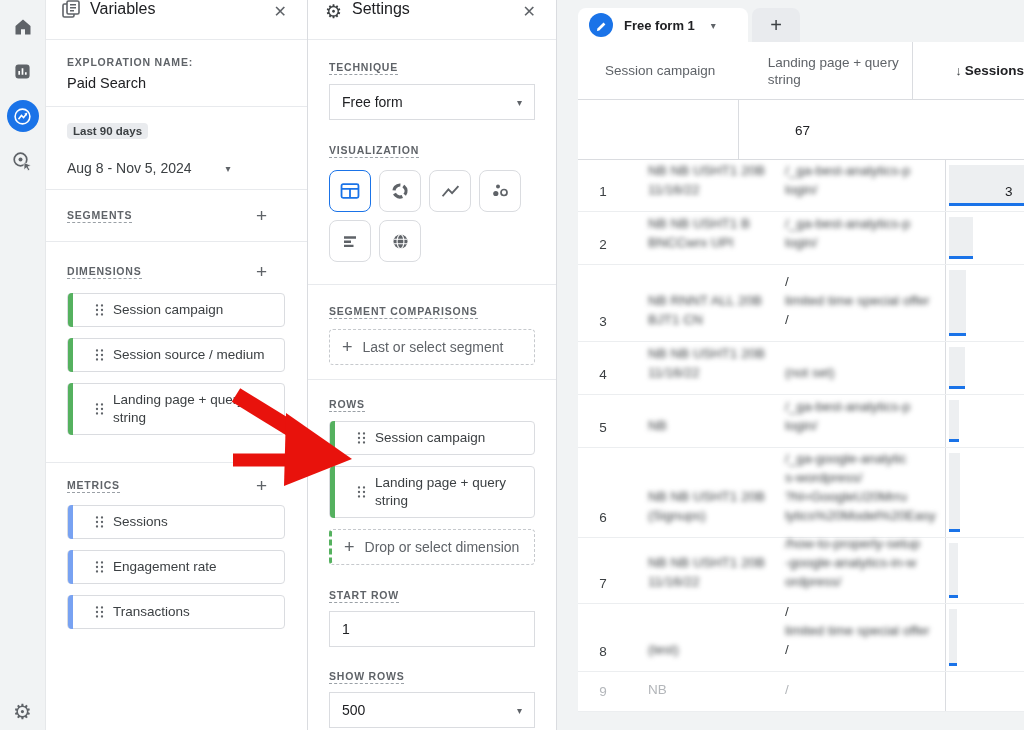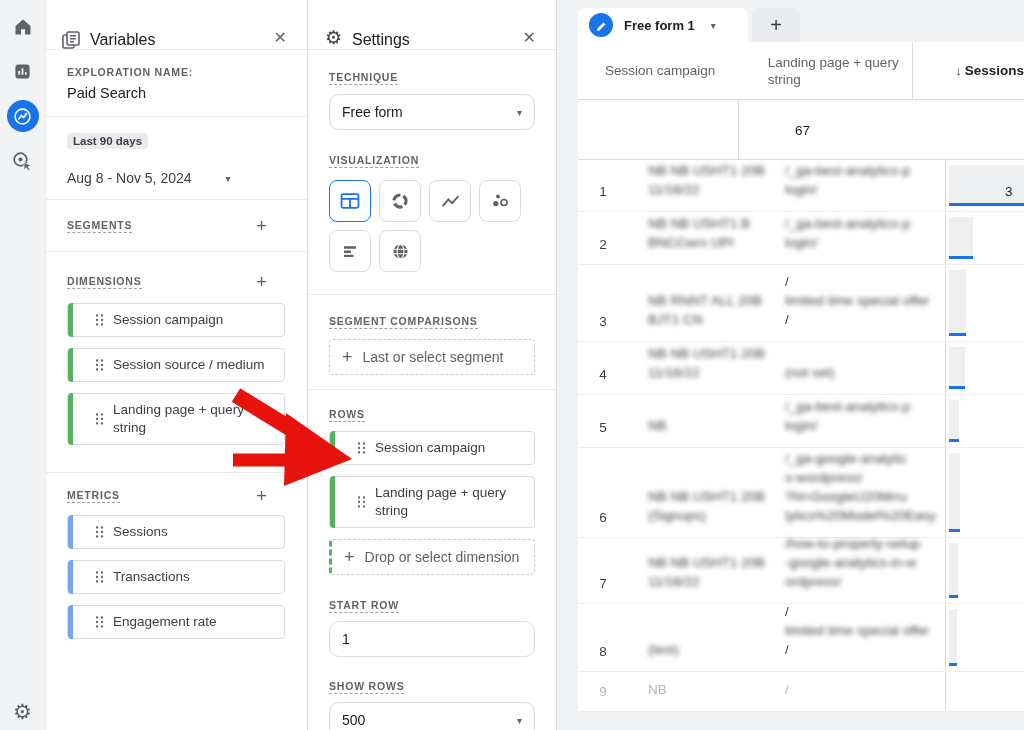--- a/index.html
+++ b/index.html
@@ -12,21 +12,21 @@
   .nav-home{margin-top:10px;}
   .nav-reports{margin-top:10px;}
   .nav-explore{margin-top:8px;height:40px;}
   .blue-circle{width:32px;height:32px;border-radius:50%;background:#1a73e8;display:flex;align-items:center;justify-content:center;}
   .nav-adv{margin-top:8px;}
   .nav-gear{position:absolute;bottom:6px;left:0;width:45px;text-align:center;font-size:21px;color:#5f6368;cursor:pointer;}
   
   .panel{position:absolute;top:0;height:730px;background:#fff;box-sizing:border-box;}
   .vars-panel{left:45px;width:263px;border-right:1px solid #dadce0;z-index:2;}
   .settings-panel{left:308px;width:249px;border-right:1px solid #dadce0;z-index:2;}
-  .panel-header{height:50px;display:flex;align-items:flex-end;padding:0 16px 0 17px;border-bottom:1px solid #e8eaed;box-sizing:border-box;}
+  .panel-header{height:40px;display:flex;align-items:flex-start;padding:0 16px 0 17px;border-bottom:1px solid #e8eaed;box-sizing:border-box;}
   .panel-header .hdr-icon{display:flex;align-items:center;color:#3c4043;font-size:19px;}
   .panel-title{font-size:16px;color:#202124;margin-left:10px;flex:1;}
   .close-x{color:#5f6368;font-size:16px;cursor:pointer;padding:2px 4px;}
   .block{padding:0 22px;border-bottom:1px solid #e8eaed;box-sizing:border-box;}
   .block.noline{border-bottom:none;}
   .mini-label{font-size:10.5px;font-weight:700;letter-spacing:.8px;color:#5f6368;}
   .dashed{display:inline-block;border-bottom:1px dashed #9aa0a6;padding-bottom:1px;}
   .name-block{padding-top:16px;padding-bottom:15px;}
   .name-value{font-size:14.5px;color:#202124;margin-top:7px;}
   .date-block{padding-top:14px;padding-bottom:13px;cursor:pointer;}
@@ -40,21 +40,21 @@
   .chips-block{padding-top:20px;padding-bottom:16px;}
   .chips-block .label-row{margin-bottom:12px;}
   .chip{position:relative;border:1px solid #dadce0;border-radius:4px;background:#fff;
         padding:7px 8px 7px 27px;font-size:13.5px;color:#3c4043;display:flex;align-items:center;gap:9px;
         margin-bottom:11px;line-height:18px;cursor:grab;box-sizing:border-box;}
   .chip .accent{position:absolute;left:0;top:-1px;bottom:-1px;width:5px;border-radius:4px 0 0 4px;}
   .chip .handle{display:flex;align-items:center;flex:none;}
   
   .s-block{padding:0 21px;box-sizing:border-box;}
   .sep{height:1px;background:#e8eaed;}
-  .selectbox,.inputbox{height:36px;border:1px solid #dadce0;border-radius:10px;display:flex;align-items:center;
+  .selectbox,.inputbox{height:36px;border:1px solid #dadce0;border-radius:0;display:flex;align-items:center;
         padding:0 12px;font-size:14px;color:#202124;background:#fff;box-sizing:border-box;cursor:pointer;}
   .selectbox .caret{margin-left:auto;}
   .viz-grid{display:flex;flex-wrap:wrap;gap:8px;width:195px;}
   .viz-btn{width:42px;height:42px;border:1px solid #dadce0;border-radius:8px;display:flex;align-items:center;
         justify-content:center;background:#fff;box-sizing:border-box;cursor:pointer;}
   .viz-btn.selected{border:1.5px solid #1a73e8;}
   .dropzone{height:36px;border:1px dashed #c6c9cd;border-radius:4px;display:flex;align-items:center;gap:10px;
         padding:0 12px;color:#5f6368;font-size:14px;box-sizing:border-box;cursor:pointer;}
   .dropzone .plus-btn{font-size:18px;}
   .dropzone.green-edge{border-left:3px dashed #55b15f;}
@@ -237,35 +237,35 @@
           <span class="handle">
             <svg width="9" height="14" viewBox="0 0 9 14">
               <circle cx="2" cy="2.5" r="1.15" fill="#5f6368"></circle>
               <circle cx="7" cy="2.5" r="1.15" fill="#5f6368"></circle>
               <circle cx="2" cy="7" r="1.15" fill="#5f6368"></circle>
               <circle cx="7" cy="7" r="1.15" fill="#5f6368"></circle>
               <circle cx="2" cy="11.5" r="1.15" fill="#5f6368"></circle>
               <circle cx="7" cy="11.5" r="1.15" fill="#5f6368"></circle>
             </svg>
           </span>
+          <span class="chip-label">Engagement rate</span>
+        </div>
+        <div class="chip">
+          <span class="accent" style="background: rgb(120, 162, 242);"></span>
+          <span class="handle">
+            <svg width="9" height="14" viewBox="0 0 9 14">
+              <circle cx="2" cy="2.5" r="1.15" fill="#5f6368"></circle>
+              <circle cx="7" cy="2.5" r="1.15" fill="#5f6368"></circle>
+              <circle cx="2" cy="7" r="1.15" fill="#5f6368"></circle>
+              <circle cx="7" cy="7" r="1.15" fill="#5f6368"></circle>
+              <circle cx="2" cy="11.5" r="1.15" fill="#5f6368"></circle>
+              <circle cx="7" cy="11.5" r="1.15" fill="#5f6368"></circle>
+            </svg>
+          </span>
           <span class="chip-label">Transactions</span>
-        </div>
-        <div class="chip">
-          <span class="accent" style="background: rgb(120, 162, 242);"></span>
-          <span class="handle">
-            <svg width="9" height="14" viewBox="0 0 9 14">
-              <circle cx="2" cy="2.5" r="1.15" fill="#5f6368"></circle>
-              <circle cx="7" cy="2.5" r="1.15" fill="#5f6368"></circle>
-              <circle cx="2" cy="7" r="1.15" fill="#5f6368"></circle>
-              <circle cx="7" cy="7" r="1.15" fill="#5f6368"></circle>
-              <circle cx="2" cy="11.5" r="1.15" fill="#5f6368"></circle>
-              <circle cx="7" cy="11.5" r="1.15" fill="#5f6368"></circle>
-            </svg>
-          </span>
-          <span class="chip-label">Engagement rate</span>
         </div>
       </div>
   </div>
 </div>
 
 <div class="panel settings-panel">
   <div class="panel-header">
     <span class="hdr-icon">⚙</span>
     <span class="panel-title">Settings</span>
     <span class="close-x">✕</span>

